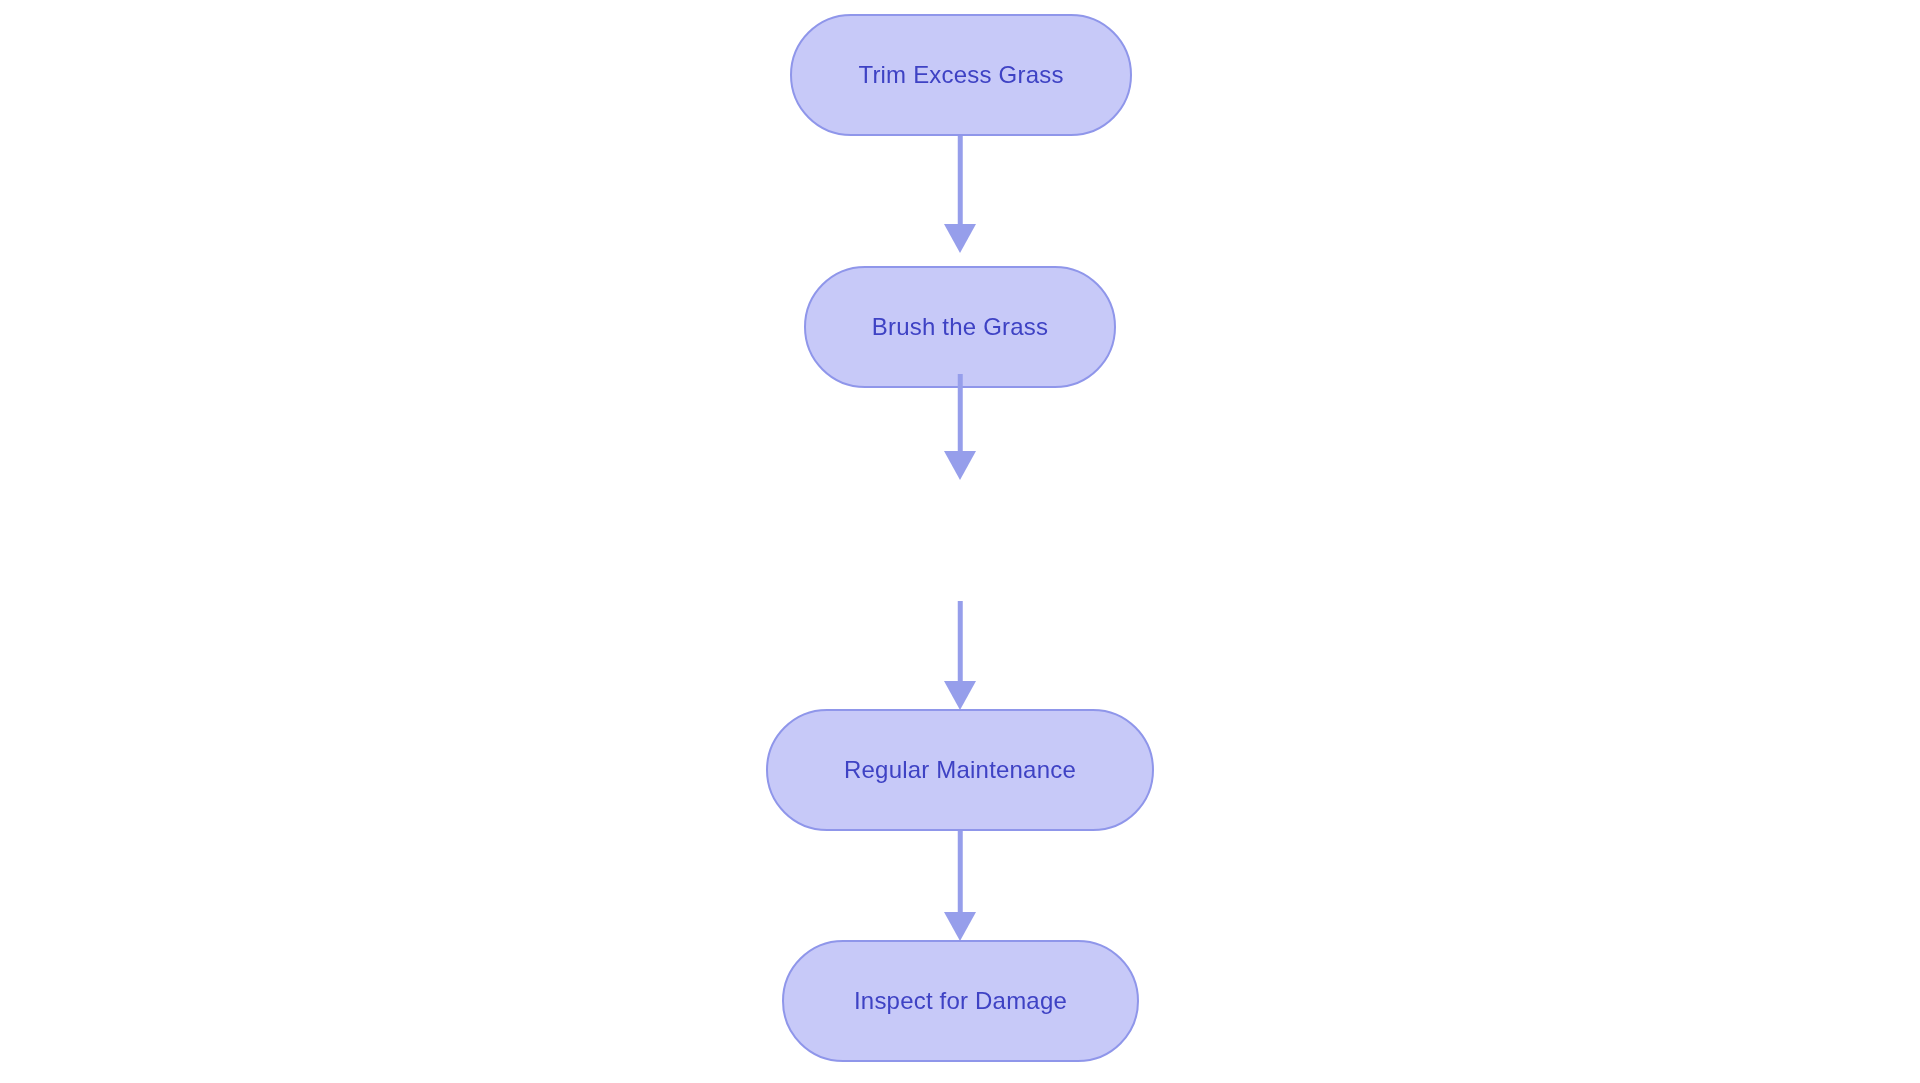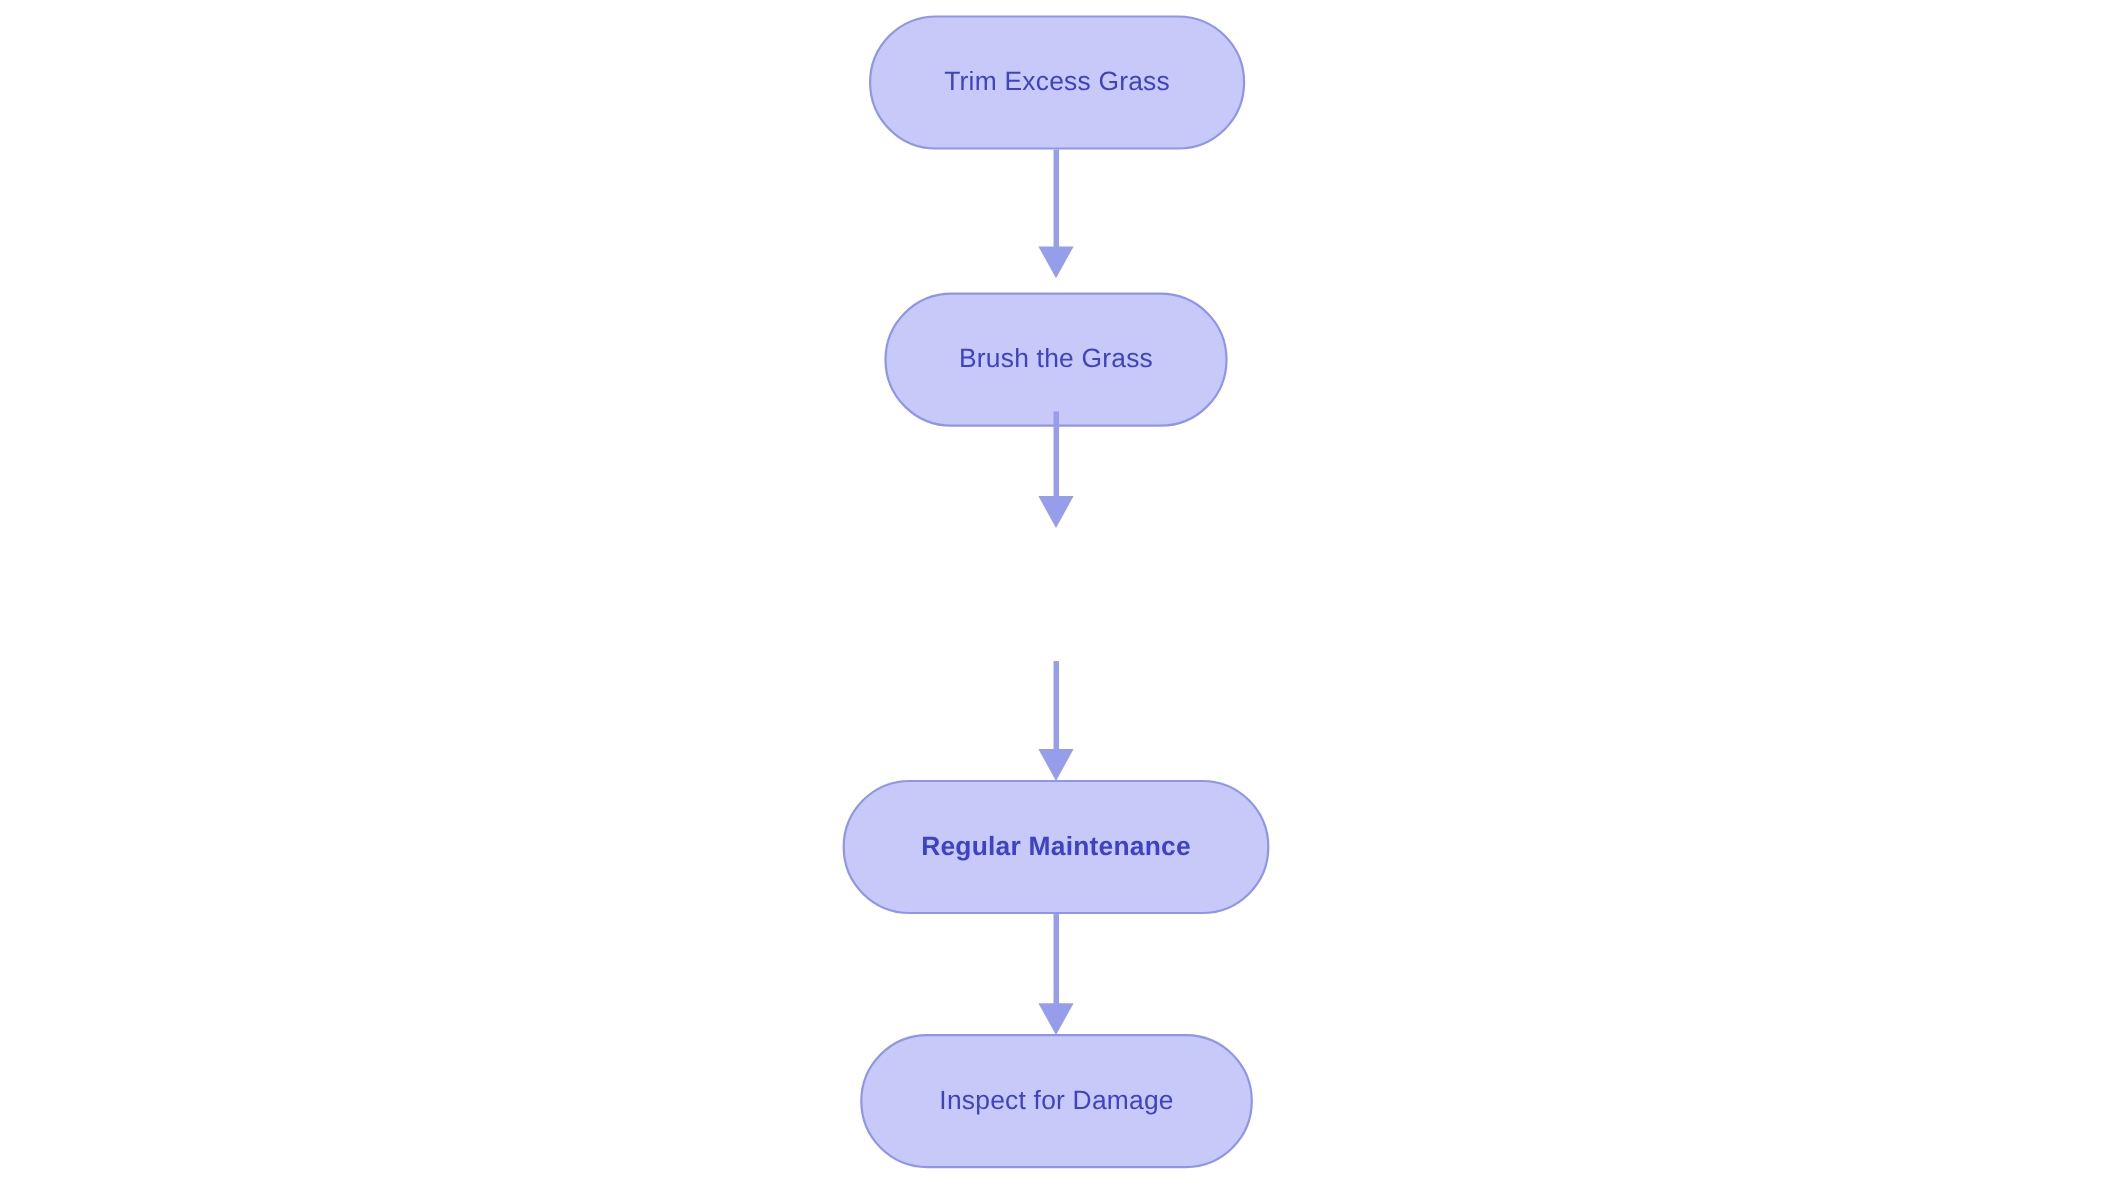--- a/index.html
+++ b/index.html
@@ -33,21 +33,21 @@
     border-radius: 62px;
     color: var(--text-color);
     font-size: 24px;
     font-weight: 400;
     letter-spacing: 0.2px;
     text-align: center;
   }
   .node-1 { left: 790px; top: 14px;  width: 342px; height: 122px; }
   .node-2 { left: 804px; top: 252px; width: 312px; height: 122px; margin-top: 14px; }
   .node-3 { left: 803px; top: 479px; width: 314px; height: 122px; }
-  .node-4 { left: 766px; top: 709px; width: 388px; height: 122px; font-weight: bold; }
+  .node-4 { left: 766px; top: 709px; width: 388px; height: 122px; }
   .node-5 { left: 782px; top: 940px; width: 357px; height: 122px; }
 
   .arrow { position: absolute; left: 944px; width: 32px; }
   .arrow-1 { top: 136px; height: 117px; }
   .arrow-2 { top: 374px; height: 106px; }
   .arrow-3 { top: 601px; height: 109px; }
   .arrow-4 { top: 831px; height: 110px; }
 
   .arrow-line {
     position: absolute;

